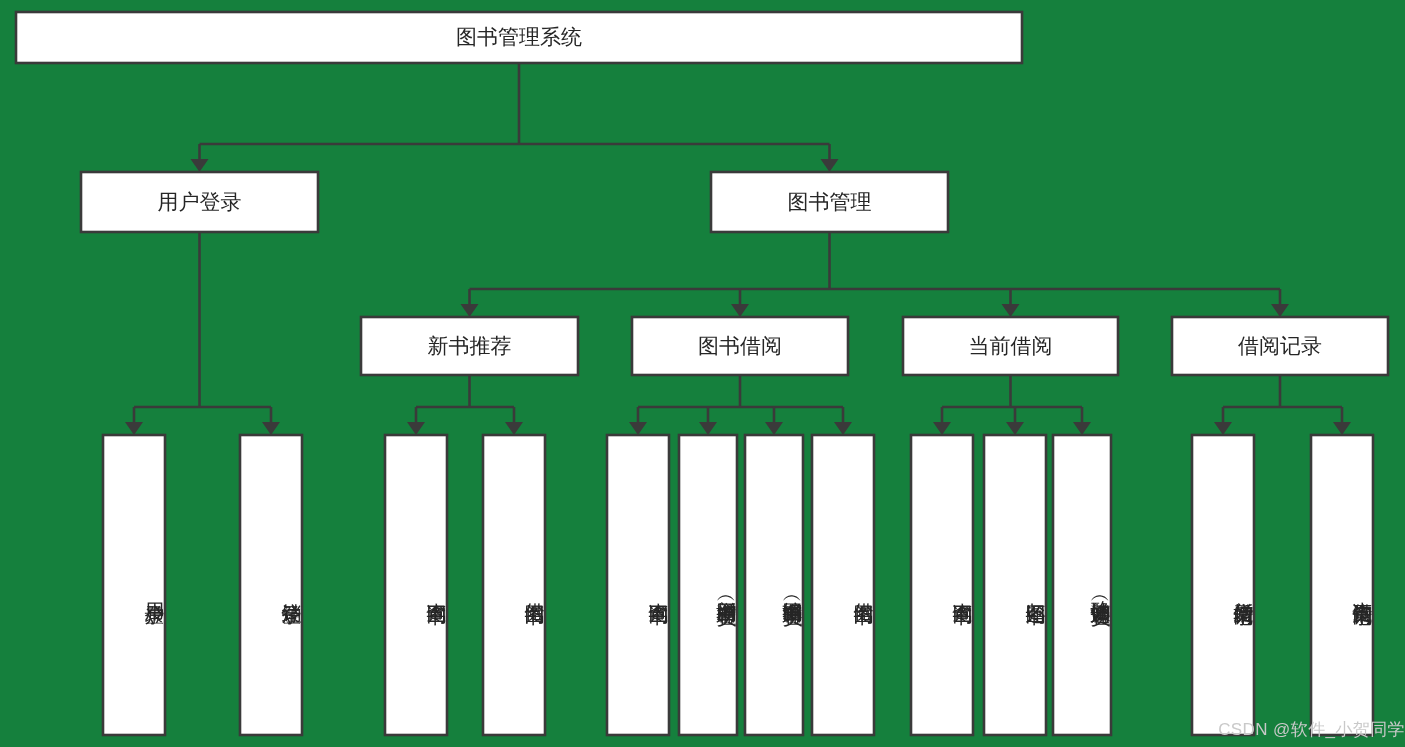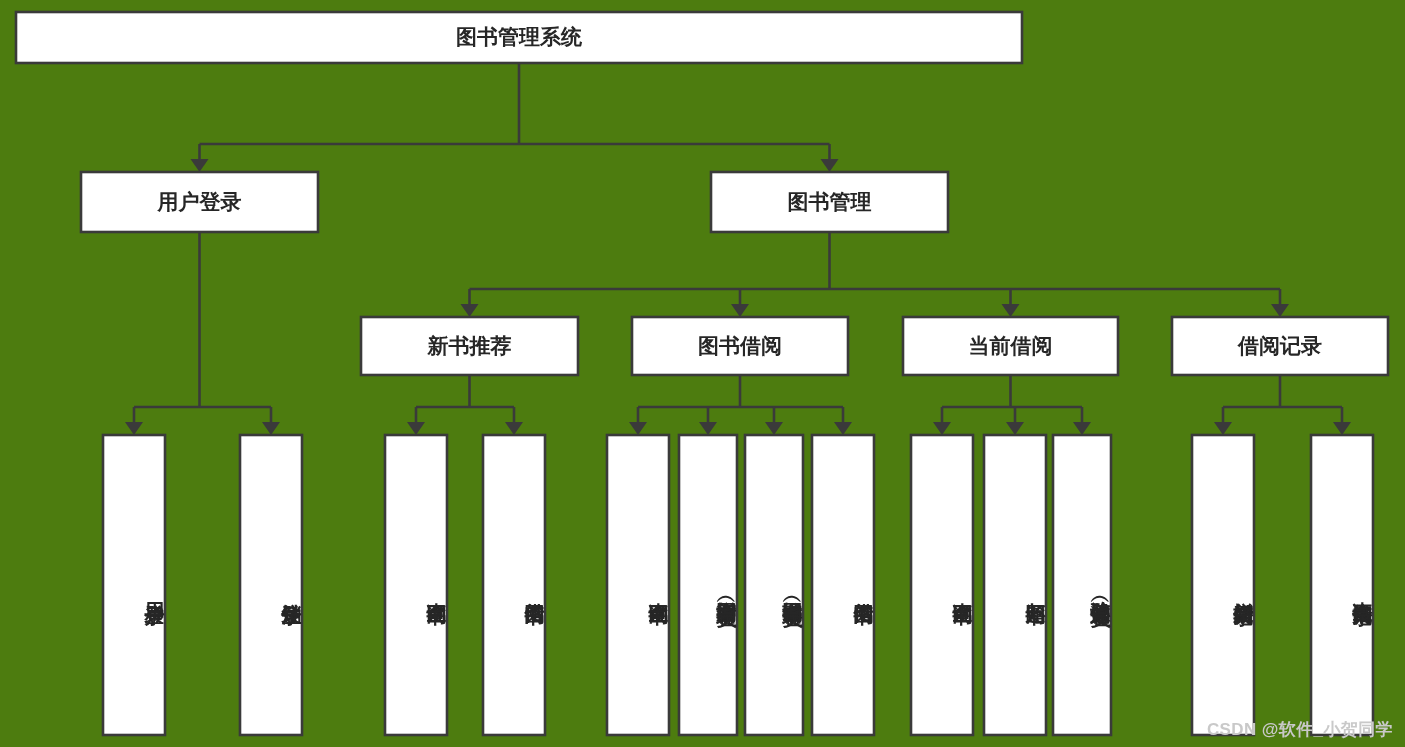--- a/index.html
+++ b/index.html
@@ -1,21 +1,21 @@
 <!DOCTYPE html>
 <html><head>
 <meta charset="utf-8">
 <style>
   html,body{margin:0;padding:0;background:#ffffff;}
   body{
     width:1405px;height:747px;
     font-family:"Liberation Sans","DejaVu Sans",sans-serif;
     overflow:hidden;
   }
-  #diagram-root{position:relative;width:1405px;height:747px;background:#4d7c0f;font-weight:bold;}
+  #diagram-root{position:relative;width:1405px;height:747px;background:#15803d;}
   svg#tree{position:absolute;left:0;top:0;width:1405px;height:747px;}
 
   .node-box{
     fill:#ffffff;
     stroke:#3a3a3a;
     stroke-width:2.6;
   }
   .node-label{
     fill:#262626;
     font-family:"Liberation Sans","DejaVu Sans",sans-serif;
@@ -41,21 +41,21 @@
   .connector{
     stroke:#3a3a3a;
     stroke-width:2.6;
     fill:none;
     stroke-linecap:butt;
   }
   .arrow-head{fill:#3a3a3a;stroke:none;}
 
   #watermark{
     position:absolute;
-    right:12px;
+    right:0;
     bottom:6px;
     font-family:"Liberation Sans","DejaVu Sans",sans-serif;
     font-size:17px;
     color:#c9c9c9;
     white-space:nowrap;
     letter-spacing:0.4px;
   }
 </style>
 </head>
 <body>

